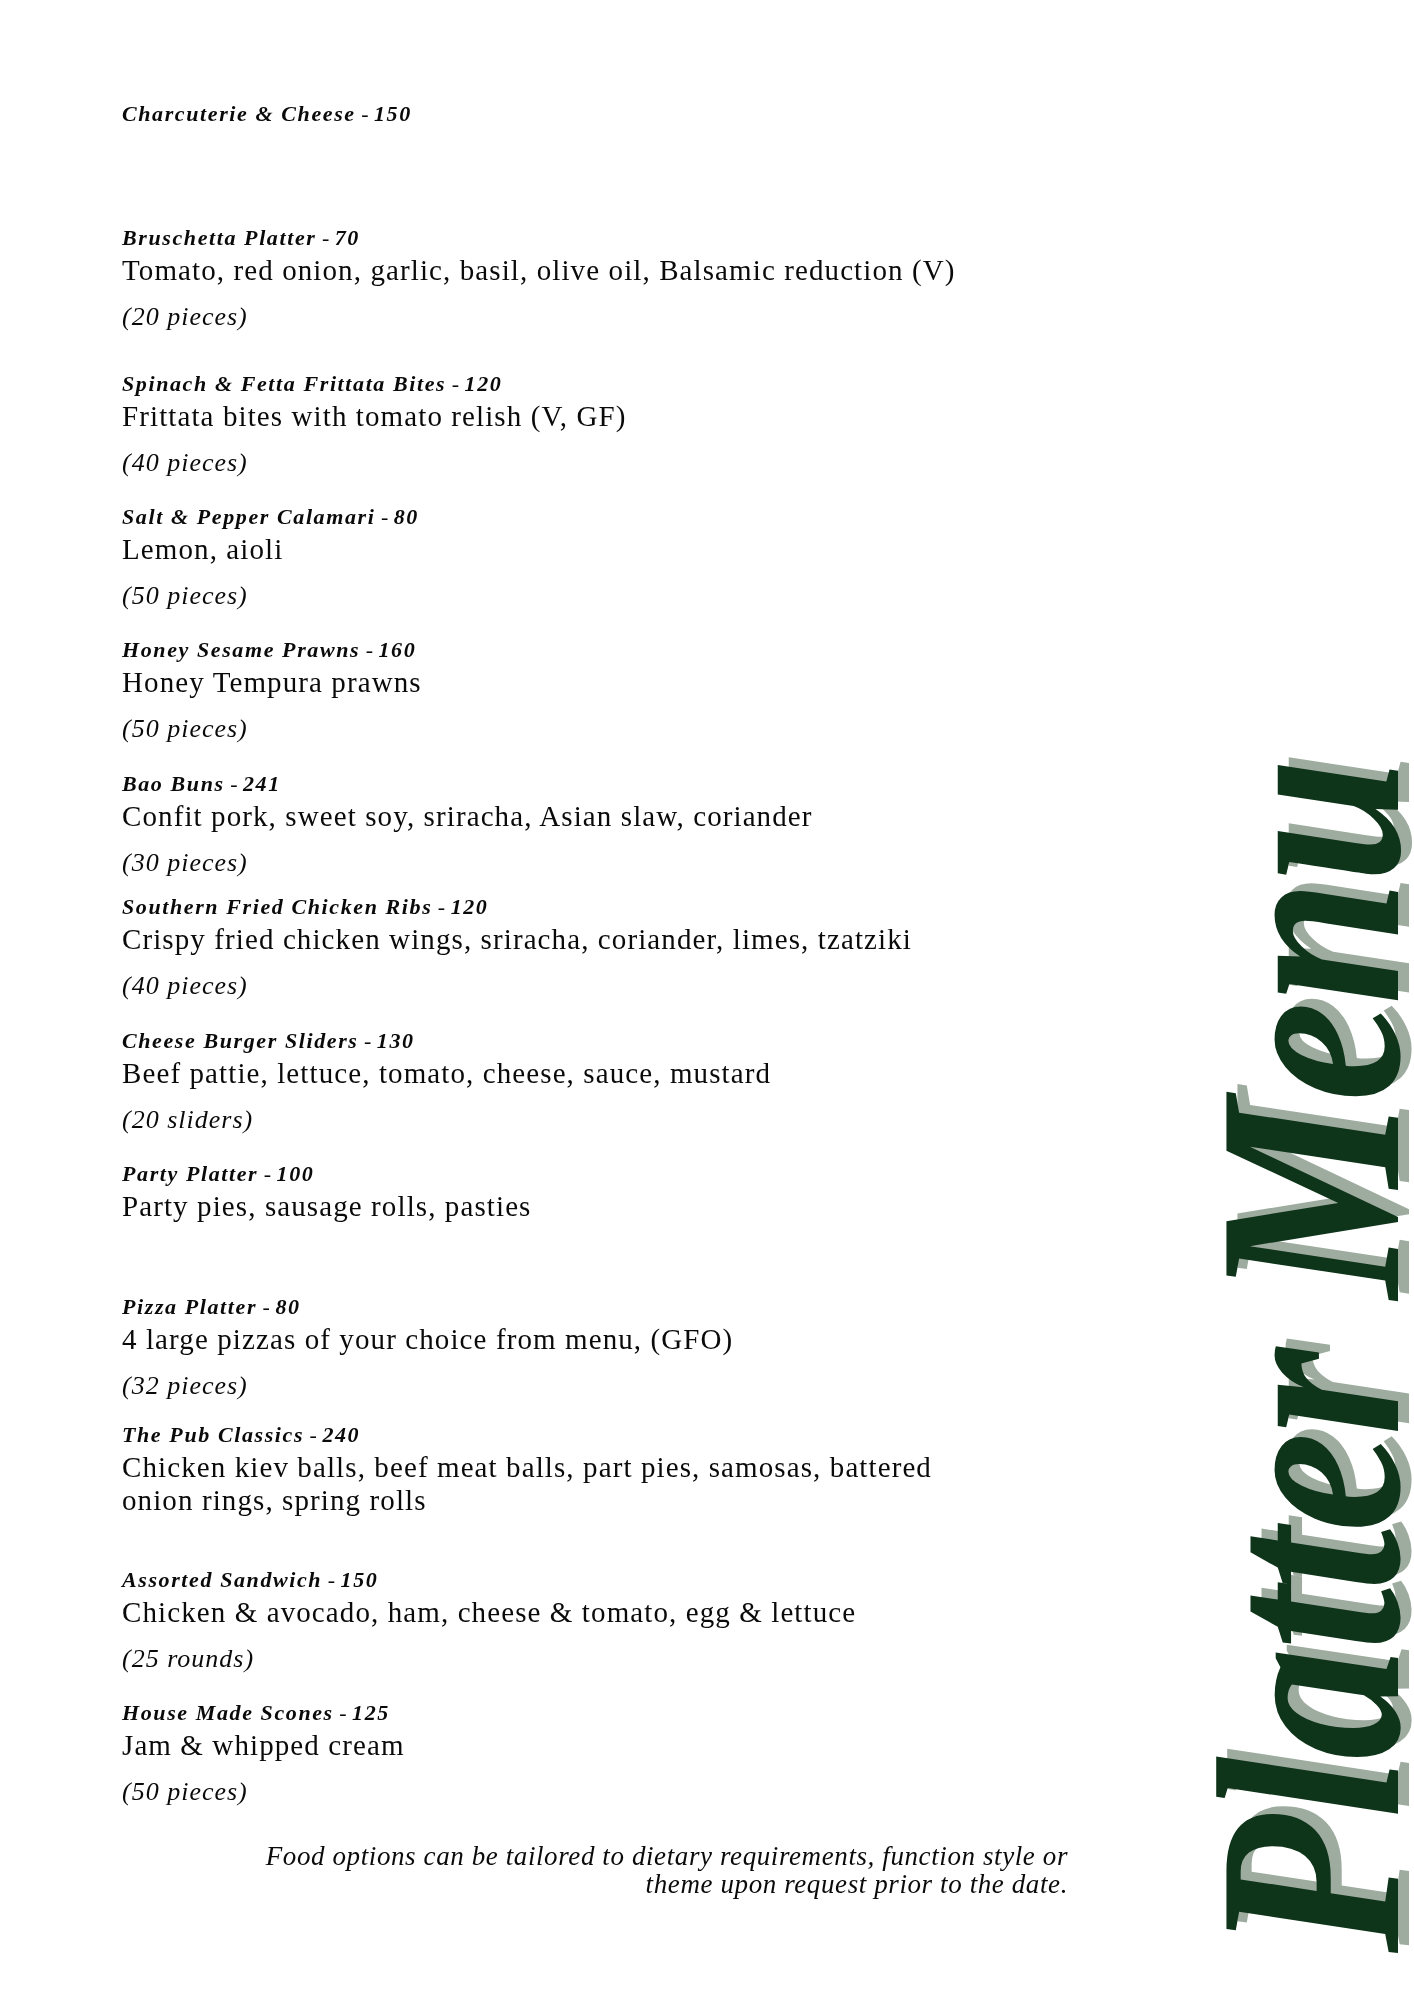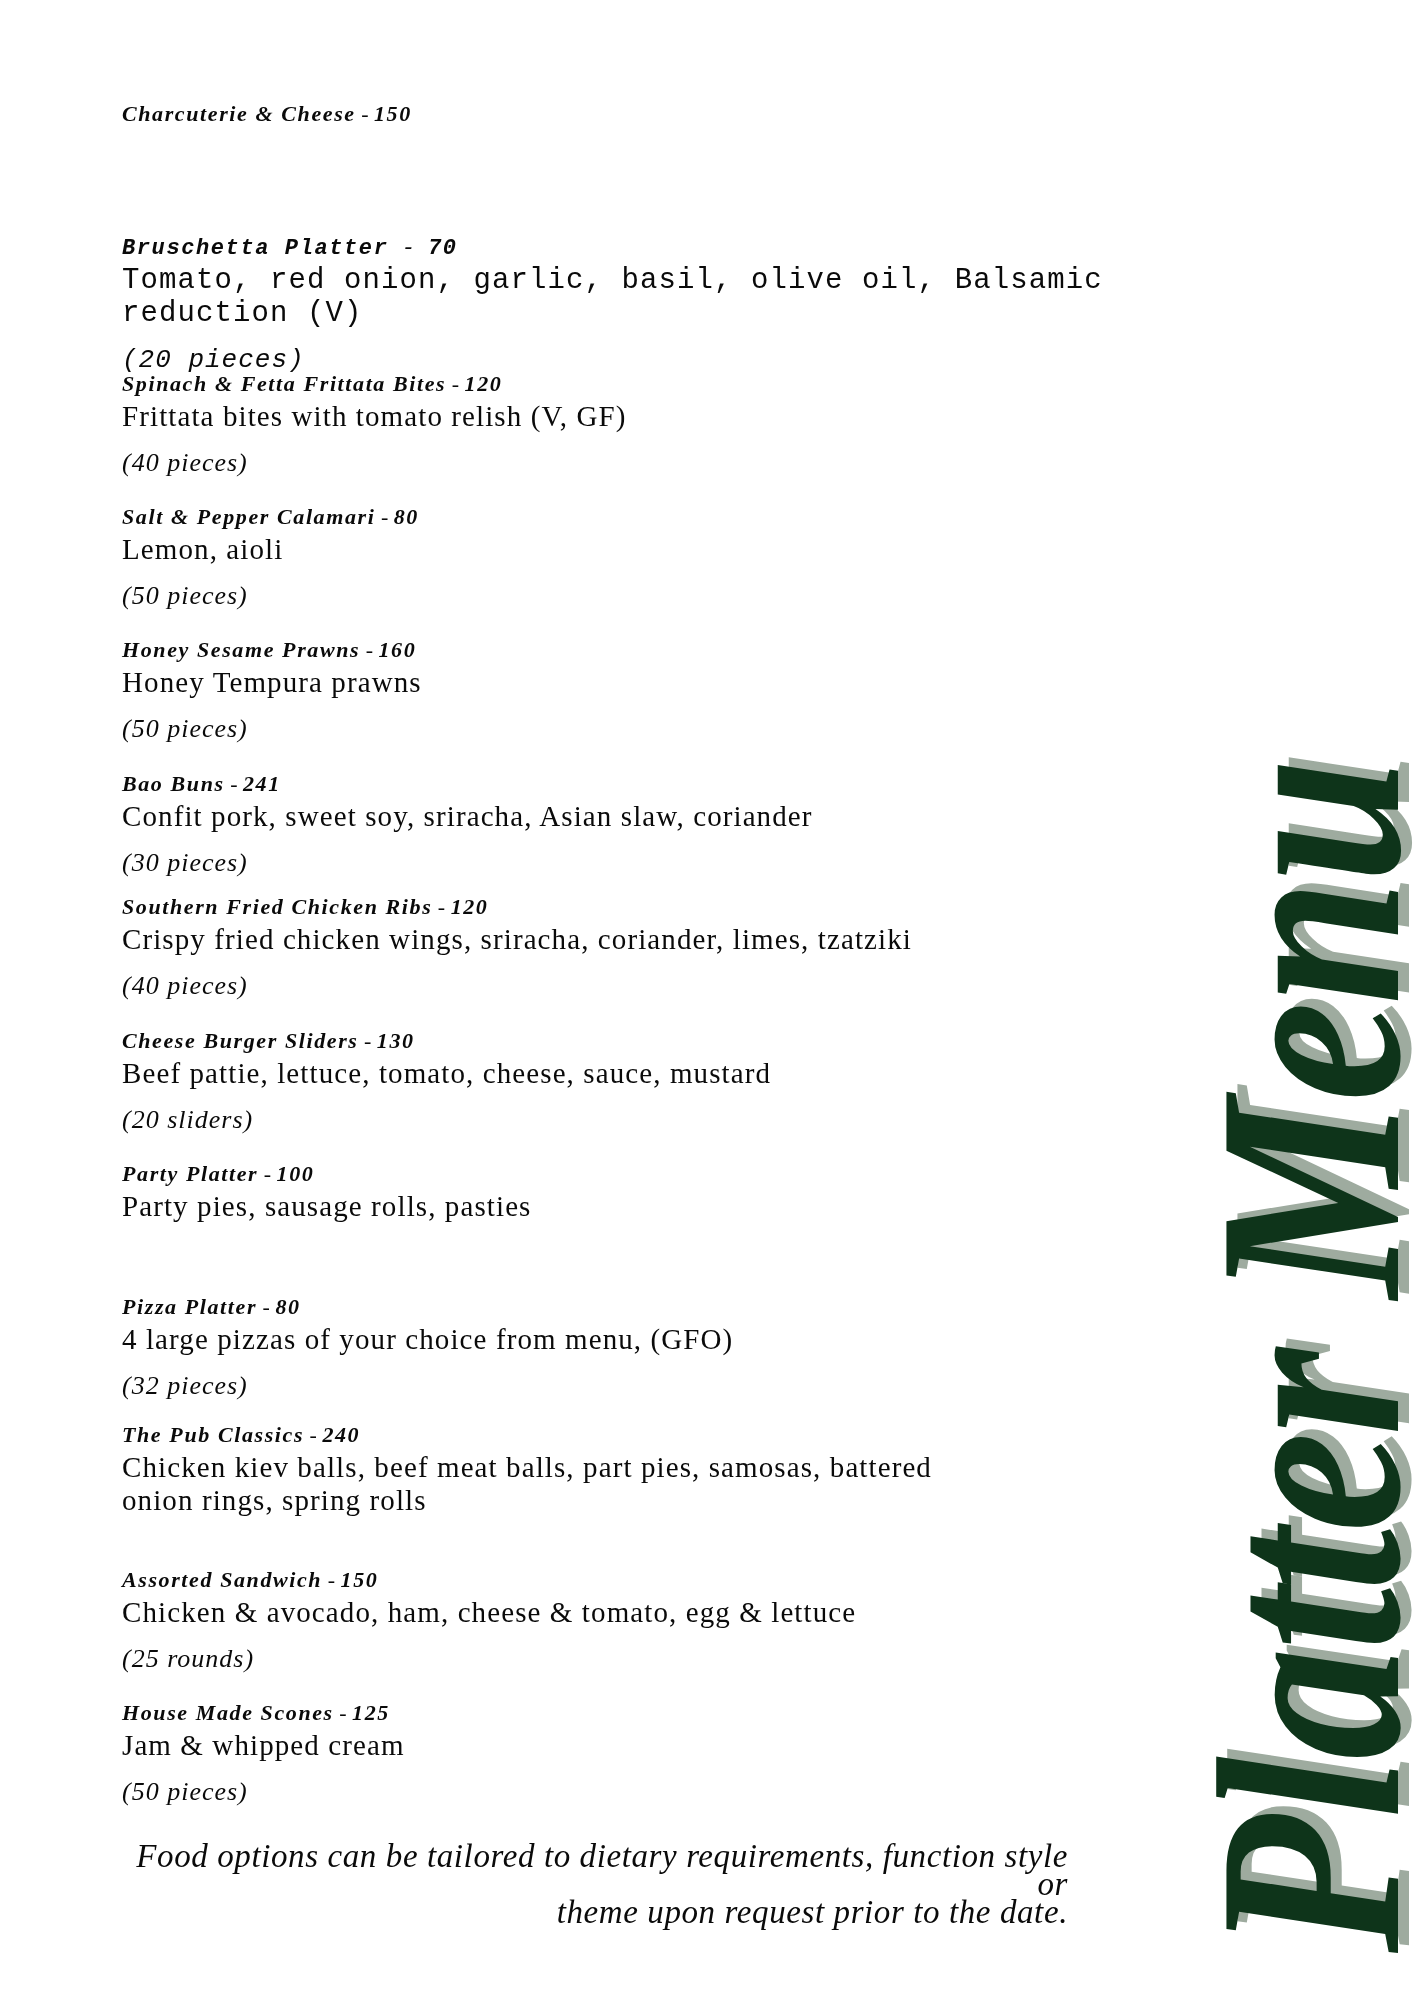--- a/index.html
+++ b/index.html
@@ -46,21 +46,21 @@
     font-style: italic;
     letter-spacing: 1px;
     margin-top: 15px;
   }
   .footer-note {
     position: absolute;
     right: 346px;
     top: 1842px;
     width: 960px;
     text-align: right;
-    font-size: 33px;
+    font-size: 27px;
     line-height: 28px;
     font-style: italic;
     letter-spacing: 0.6px;
   }
   .footer-note span { display: block; }
 
   .vertical-title-wrap {
     position: absolute;
     left: 1205px;
     top: 528px;
@@ -93,21 +93,21 @@
   }
 </style>
 </head>
 <body>
 
 <div>
   <div class="menu-item" style="top:98px;">
     <div class="item-title"><span>Charcuterie &amp; Cheese</span><span class="sep"> - </span><span class="price">150</span></div>
   </div>
 
-  <div class="menu-item" style="top:233px;font-family:Liberation Mono, monospace;">
+  <div class="menu-item" style="top:222px;">
     <div class="item-title"><span>Bruschetta Platter</span><span class="sep"> - </span><span class="price">70</span></div>
     <div class="item-desc">Tomato, red onion, garlic, basil, olive oil, Balsamic reduction (V)</div>
     <div class="item-qty">(20 pieces)</div>
   </div>
 
   <div class="menu-item" style="top:368px;">
     <div class="item-title"><span>Spinach &amp; Fetta Frittata Bites</span><span class="sep"> - </span><span class="price">120</span></div>
     <div class="item-desc">Frittata bites with tomato relish (V, GF)</div>
     <div class="item-qty">(40 pieces)</div>
   </div>

